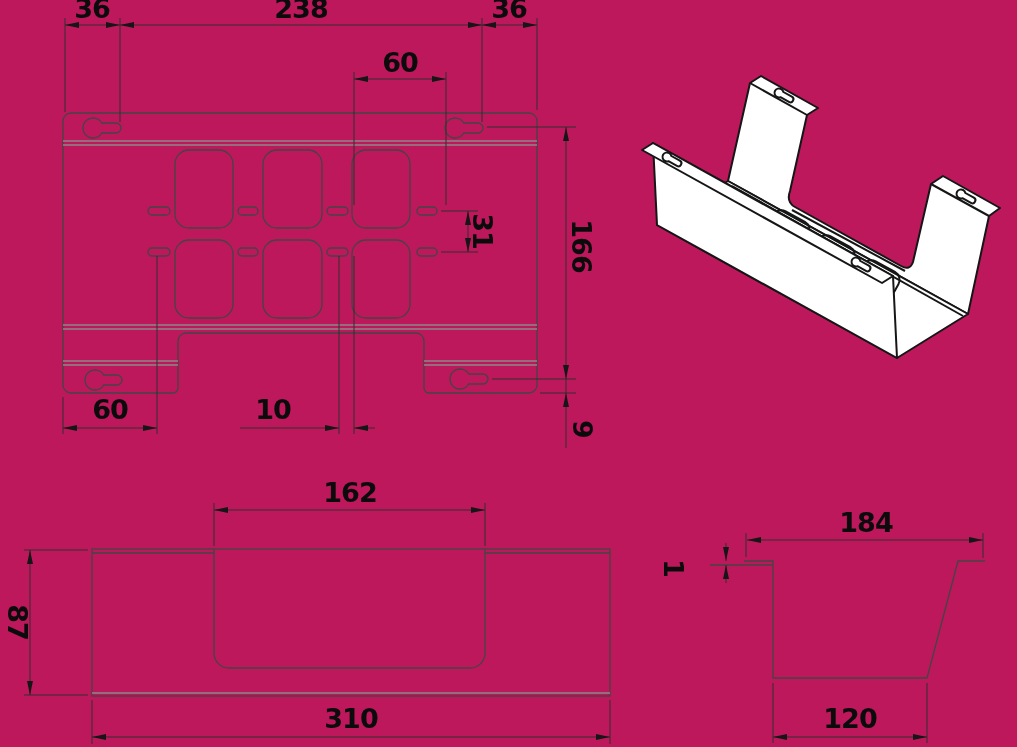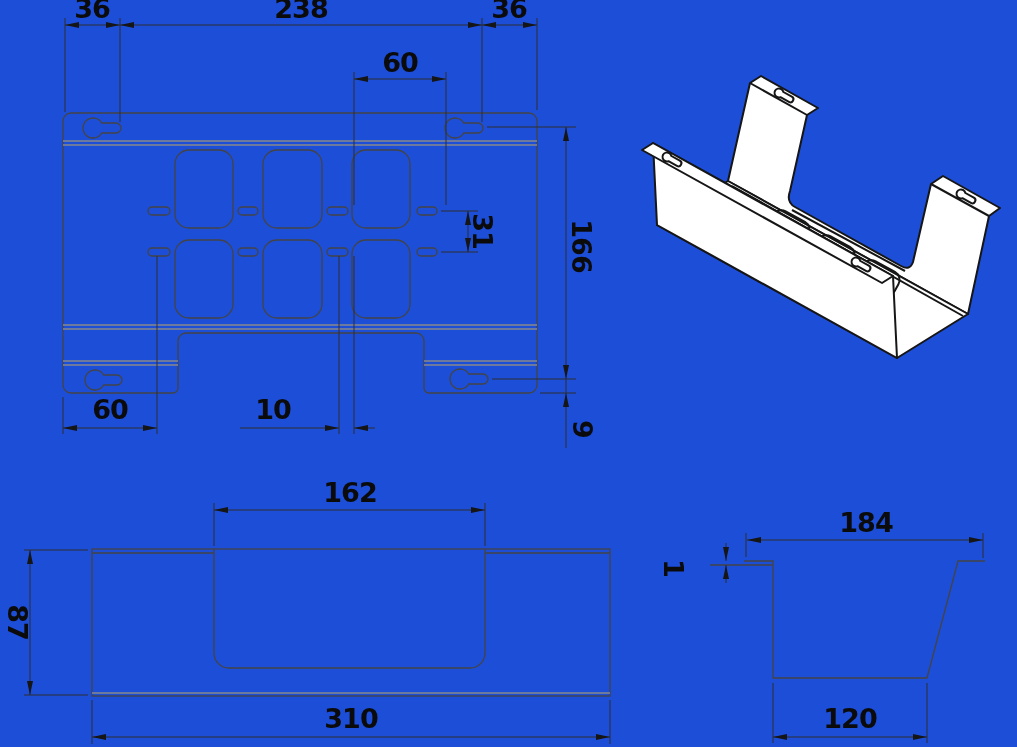--- a/index.html
+++ b/index.html
@@ -1,16 +1,16 @@
 <!DOCTYPE html>
 <html><head>
 <meta charset="utf-8">
 <style>
   html,body{margin:0;padding:0;background:#ffffff;}
-  .sheet{width:1017px;height:747px;background:#1d4ed8;position:relative;overflow:hidden;}
+  .sheet{width:1017px;height:747px;background:#be185d;position:relative;overflow:hidden;}
   svg{display:block;}
   text.dim{font-family:"DejaVu Sans","Liberation Sans",sans-serif;font-weight:700;font-size:27px;fill:#0b0b0b;letter-spacing:-1px;}
   .thin{stroke:#2e2e2e;stroke-width:1;fill:none;}
   .part{stroke:#444;stroke-width:1.3;fill:none;}
   .bend{stroke:#8a8a8a;stroke-width:1.7;fill:none;}
   .iso{stroke:#161616;stroke-width:2;fill:none;stroke-linejoin:round;}
   .isow{stroke:#161616;stroke-width:2;fill:#fff;stroke-linejoin:round;}
   .arr{fill:#161616;stroke:none;}
 </style>
 </head>

